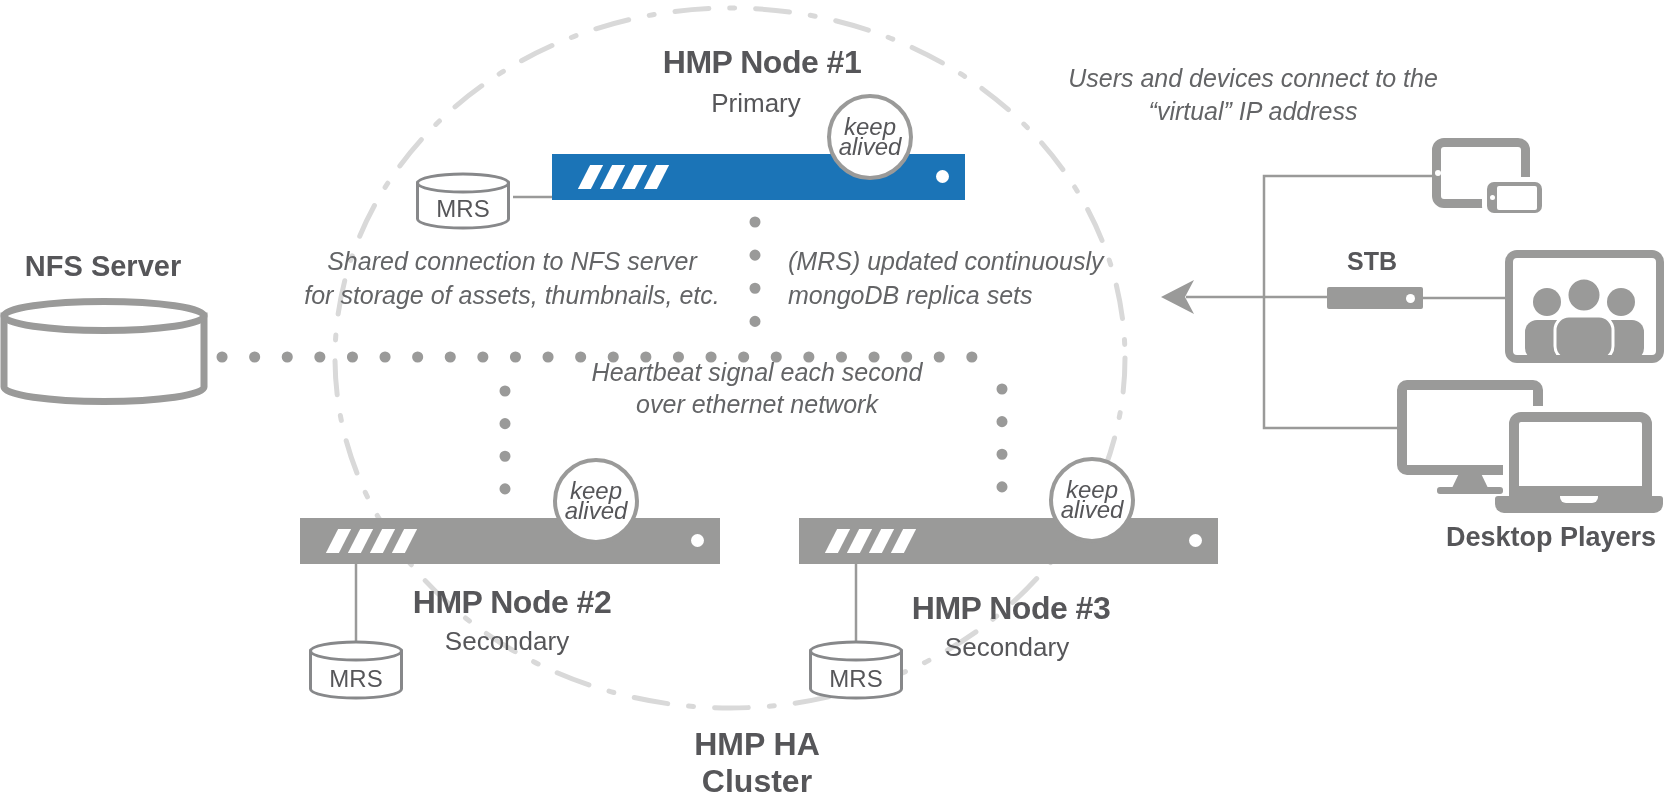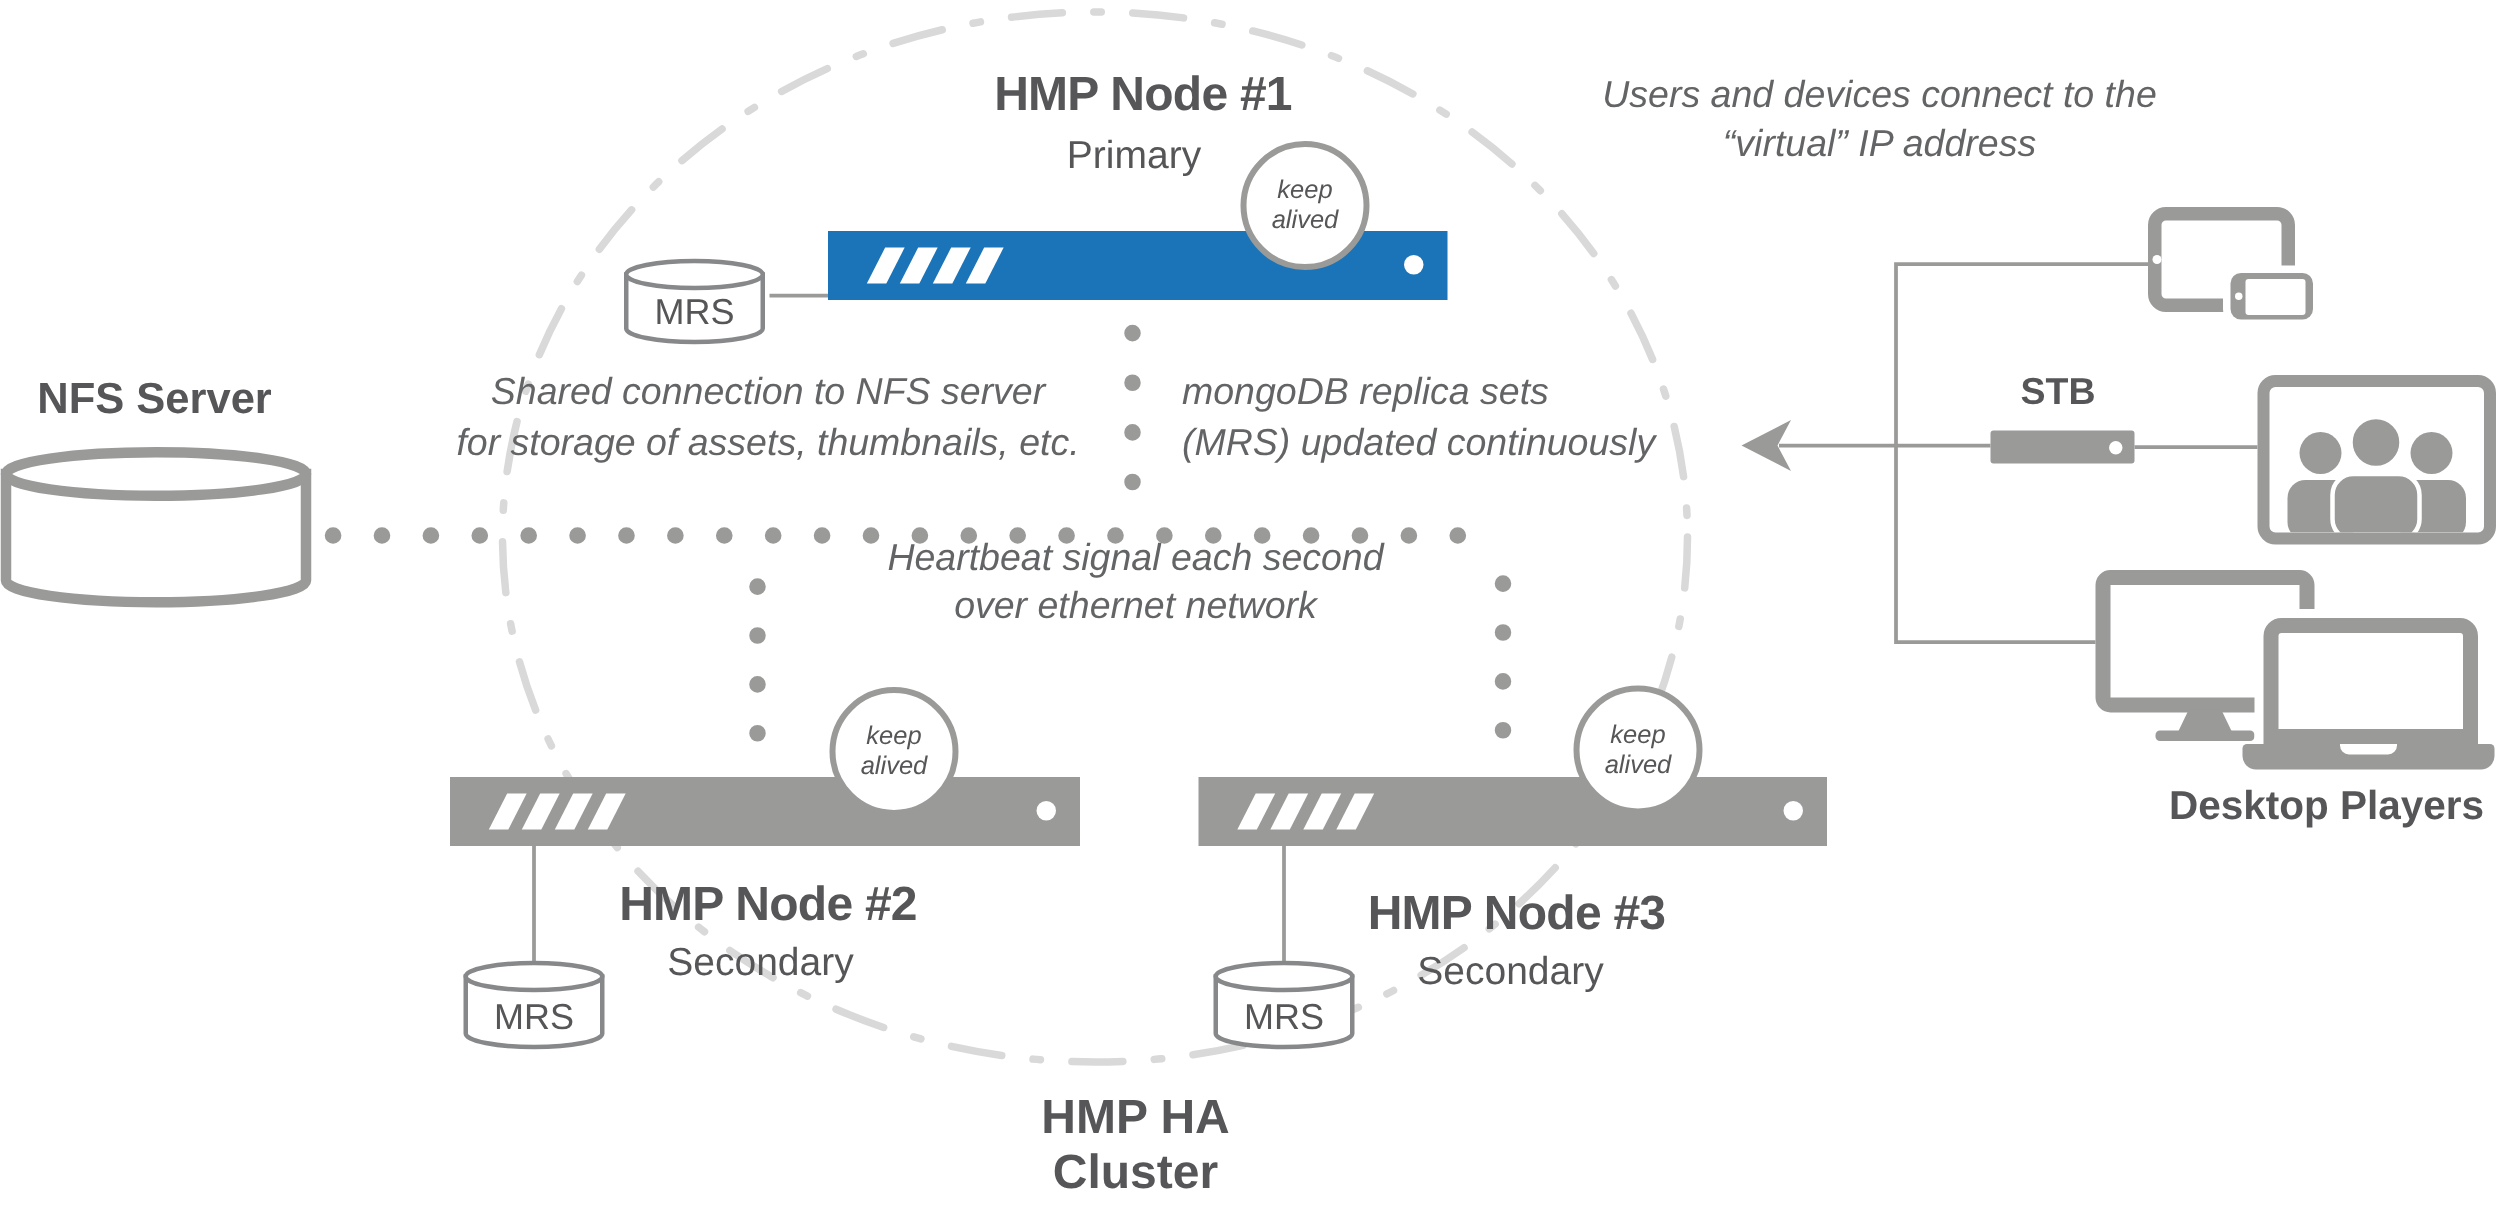--- a/index.html
+++ b/index.html
@@ -19,21 +19,21 @@
 
   .bar{position:absolute;height:46px;z-index:1;}
   .bar.blue{background:var(--blue);}
   .bar.gray{background:var(--gray);}
   .slashes{position:absolute;left:32px;top:11px;display:flex;gap:9px;}
   .slash{width:13px;height:24px;background:#fff;transform:skewX(-27deg);}
   .leddot{position:absolute;right:16px;top:16px;width:13px;height:13px;border-radius:50%;background:#fff;}
 
   .badge{position:absolute;width:86px;height:86px;box-sizing:border-box;border-radius:50%;
     background:#fff;border:4.5px solid var(--gray);display:flex;flex-direction:column;
-    align-items:center;justify-content:center;font-style:italic;font-size:17px;line-height:20px;
+    align-items:center;justify-content:center;font-style:italic;font-size:24px;line-height:20px;
     color:var(--dark);z-index:3;}
 
   .cyl{position:absolute;z-index:2;}
   .cyl .label{position:absolute;left:0;right:0;text-align:center;font-size:24px;color:var(--dark);}
   .cyl svg .body{fill:#fff;stroke:var(--cyl);stroke-width:3;}
   .cyl svg .lid{fill:#fff;stroke:var(--cyl);stroke-width:3;}
   .nfs-cyl svg .body,.nfs-cyl svg .lid{stroke:var(--gray);stroke-width:7;}
 
   .ctext{position:absolute;transform:translateX(-50%);text-align:center;white-space:nowrap;z-index:2;}
   .ltext{position:absolute;text-align:left;white-space:nowrap;z-index:2;}
@@ -126,30 +126,30 @@
       <ellipse class="lid" cx="104" cy="18" rx="100" ry="14.5"></ellipse>
     </svg>
   </div>
 
   <div class="ctext annot" style="left:512px;top:244px;">
     <div>Shared connection to NFS server</div>
     <div>for storage of assets, thumbnails, etc.</div>
   </div>
 
   <div class="ltext annot" style="left:788px;top:244px;">
+    <div>(MRS) updated continuously</div>
     <div>mongoDB replica sets</div>
-    <div>(MRS) updated continuously</div>
   </div>
 
   <div class="ctext annot tight" style="left:757px;top:356px;">
     <div>Heartbeat signal each second</div>
     <div>over ethernet network</div>
   </div>
 
-  <div class="ctext annot" style="left:1253px;top:47px;line-height:33px;">
+  <div class="ctext annot" style="left:1253px;top:62px;line-height:33px;">
     <div>Users and devices connect to the</div>
     <div>“virtual” IP address</div>
   </div>
 
   <div class="bar gray" style="left:300px;top:518px;width:420px;">
     <div class="slashes">
       <span class="slash"></span>
         <span class="slash"></span>
         <span class="slash"></span>
         <span class="slash"></span>

